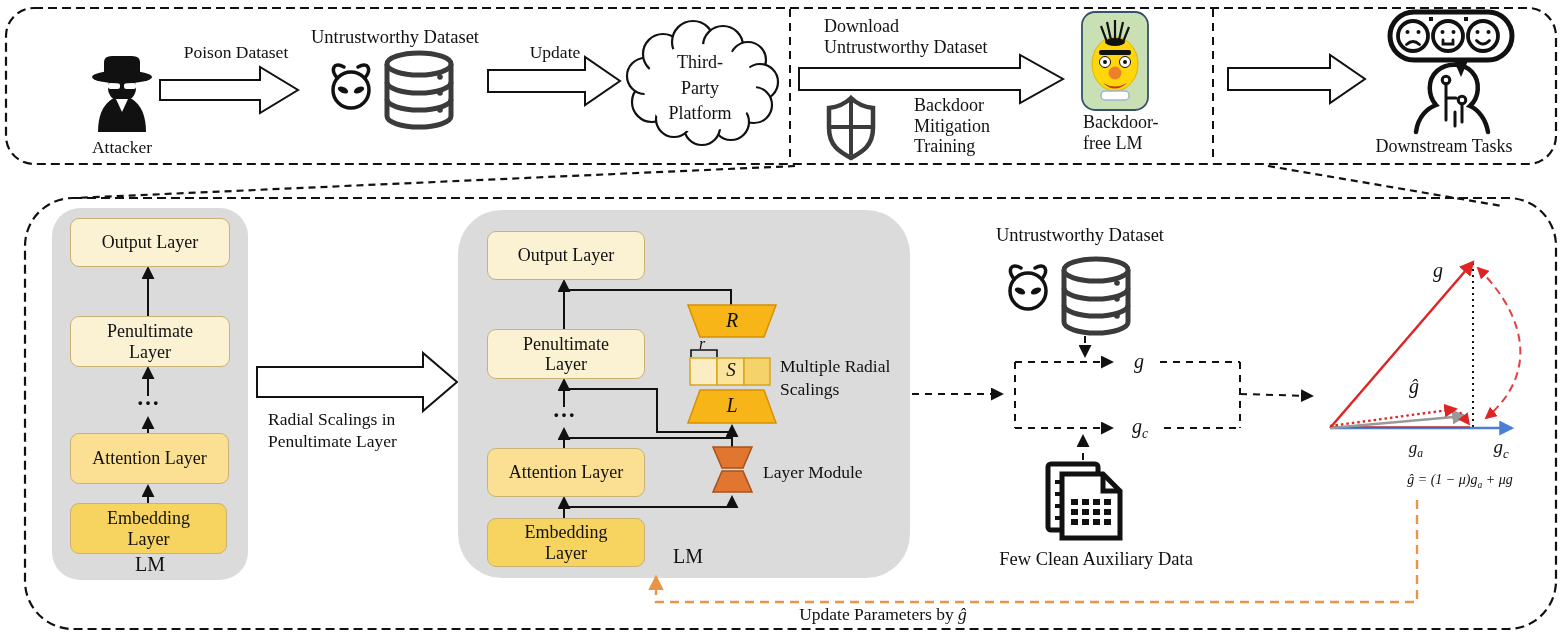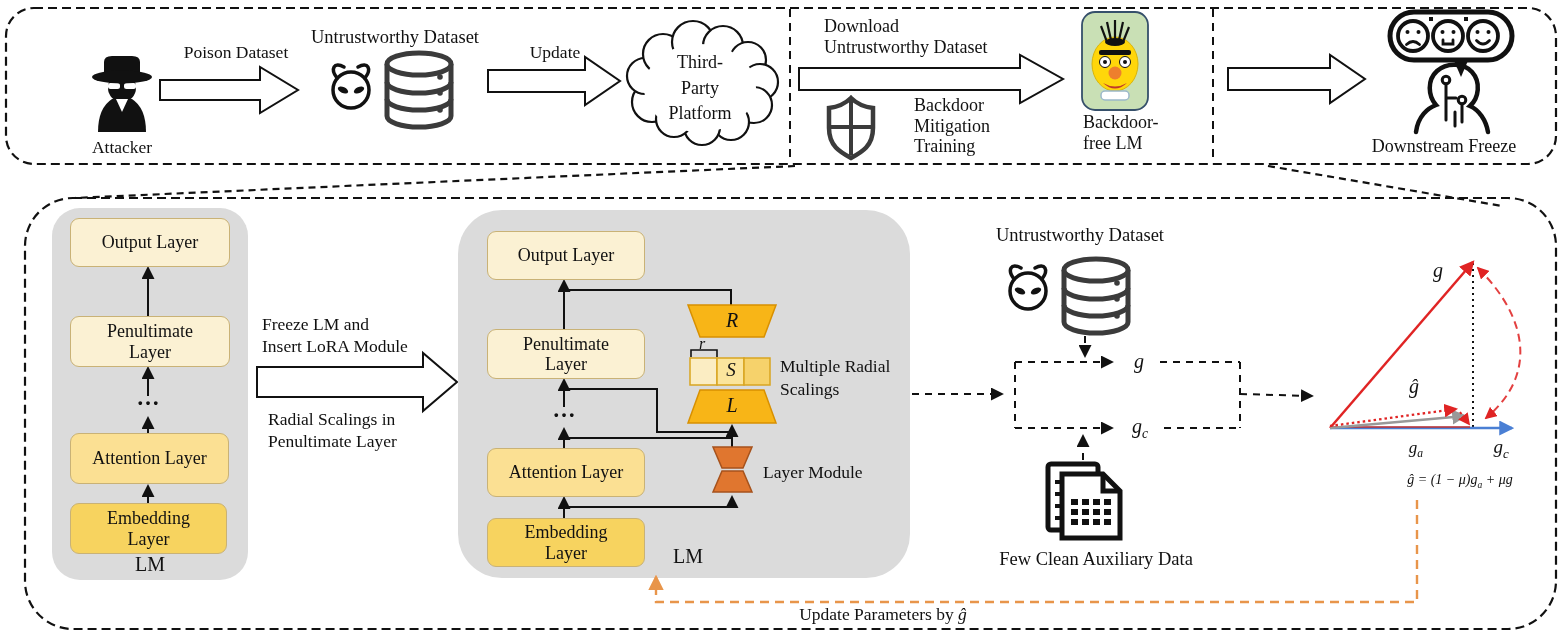--- a/index.html
+++ b/index.html
@@ -266,33 +266,29 @@
 </div>
 <div class="t" style="left:890px;top:95px;line-height:20.5px;font-size:18px;margin-left:24px;">
   <div>Backdoor</div>
   <div>Mitigation</div>
   <div>Training</div>
 </div>
 <div class="t" style="left:1083px;top:112px;line-height:21px;font-size:18px;">
   <div>Backdoor-</div>
   <div>free LM</div>
 </div>
-<div class="t c" style="left:1444px;top:136px;font-size:18px;">Downstream Freeze</div>
+<div class="t c" style="left:1444px;top:136px;font-size:18px;">Downstream Tasks</div>
 
 <div class="layer cream" style="left:70px;top:218px;width:158px;height:47px;">Output Layer</div>
 <div class="layer cream" style="left:70px;top:316px;width:128px;height:49px;padding:0 15px;">Penultimate Layer</div>
 <div class="t c dots" style="left:149px;top:384px;">…</div>
 <div class="layer yellow" style="left:70px;top:433px;width:157px;height:49px;">Attention Layer</div>
 <div class="layer gold" style="left:70px;top:503px;width:125px;height:49px;padding:0 15px;">Embedding Layer</div>
 <div class="t c lm" style="left:150px;top:552px;">LM</div>
 
-<div class="t" style="left:262px;top:313px;line-height:22px;">
-  <div>Freeze LM and</div>
-  <div>Insert LoRA Module</div>
-</div>
 <div class="t" style="left:268px;top:408px;line-height:22px;">
   <div>Radial Scalings in</div>
   <div>Penultimate Layer</div>
 </div>
 
 <div class="layer cream" style="left:487px;top:231px;width:156px;height:47px;">Output Layer</div>
 <div class="layer cream" style="left:487px;top:329px;width:126px;height:48px;padding:0 15px;">Penultimate Layer</div>
 <div class="t c dots" style="left:565px;top:396px;">…</div>
 <div class="layer yellow" style="left:487px;top:448px;width:156px;height:47px;">Attention Layer</div>
 <div class="layer gold" style="left:487px;top:518px;width:126px;height:47px;padding:0 15px;">Embedding Layer</div>

